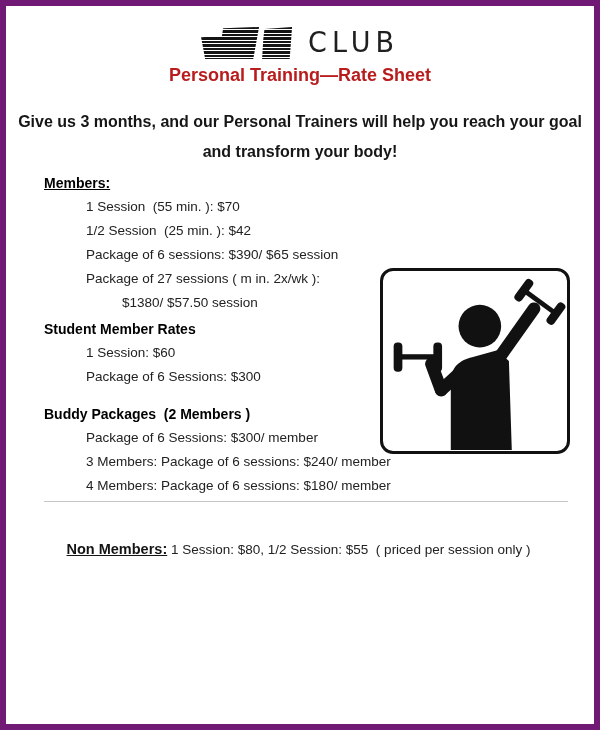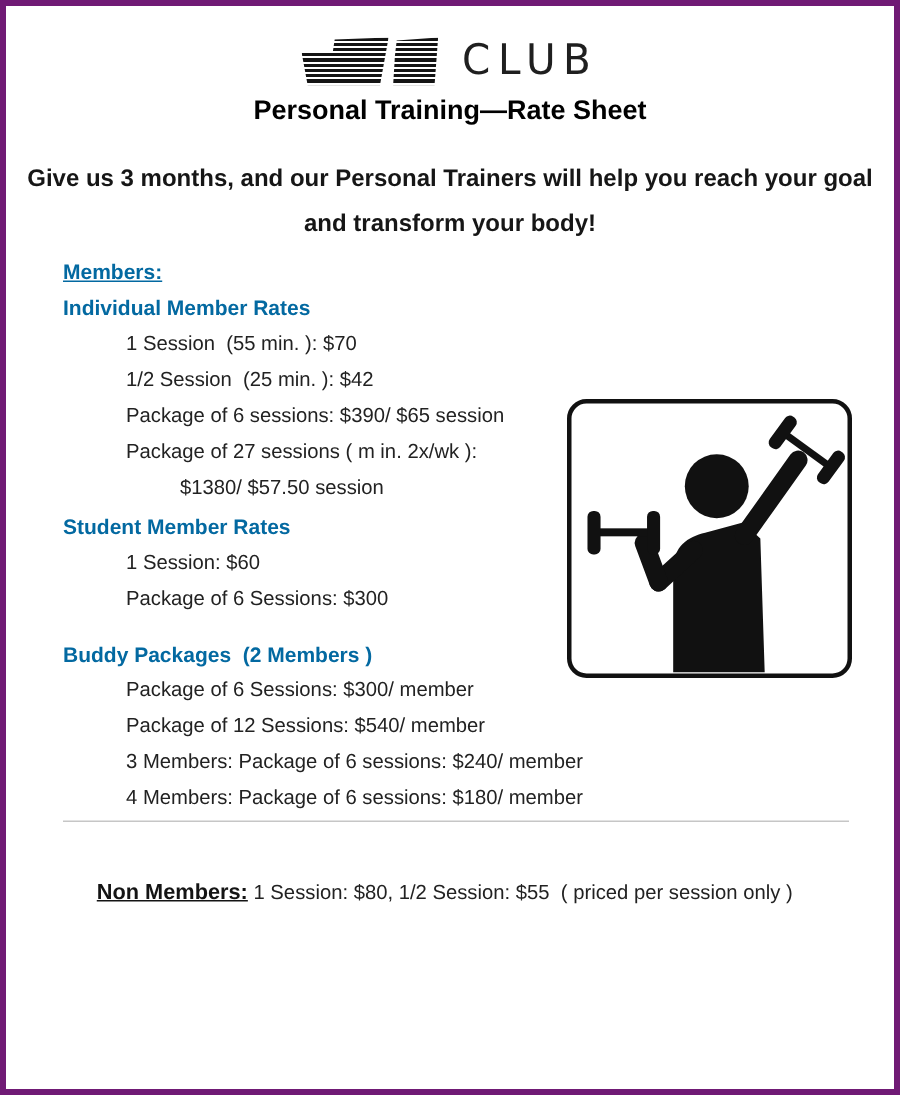--- a/index.html
+++ b/index.html
@@ -2,21 +2,21 @@
 <html><head>
 <meta charset="utf-8">
 <style>
   * { margin: 0; padding: 0; box-sizing: border-box; }
   html, body { background: #ffffff; }
   body { width: 600px; height: 730px; font-family: "Liberation Sans", "DejaVu Sans", sans-serif; }
   .page {
     position: relative;
     width: 600px; height: 730px;
     background: #ffffff;
-    border: 4px solid #701a75;
+    border: 6px solid #701a75;
     overflow: hidden;
     color: #1b1b1b;
   }
 
   
   .logo-row {
     position: absolute; top: 17px; left: 0; width: 100%;
     display: flex; align-items: center; justify-content: center; gap: 16px;
     height: 38px;
   }
@@ -32,35 +32,35 @@
     width: 30px; height: 32px;
     clip-path: polygon(8% 6%, 100% 0%, 92% 100%, 0% 100%, 4% 38%);
   }
   .club-text {
     font-family: "DejaVu Sans", sans-serif;
     font-size: 27px; font-weight: 400; letter-spacing: 5px;
     color: #1f1f1f; transform: scaleY(1.04);
   }
   .doc-title {
     position: absolute; top: 59px; left: 0; width: 100%;
-    text-align: center; font-size: 18px; font-weight: bold; color: #000000;
+    text-align: center; font-size: 18px; font-weight: bold; color: #b91c1c;
     white-space: pre-wrap;
   }
   .tagline { position: absolute; left: 0; width: 100%; text-align: center;
     font-size: 16px; font-weight: bold; color: #161616; white-space: pre-wrap; }
   .tagline1 { top: 107px; }
   .tagline2 { top: 137px; }
 
   
   .content {
     position: absolute; top: 165px; left: 38px; width: 524px;
     font-size: 13.5px; color: #222222;
   }
   .line { line-height: 24px; white-space: pre-wrap; }
-  .heading { font-weight: bold; color: #0369a1; font-size: 14px; }
+  .heading { font-weight: bold; color: #000000; font-size: 14px; }
   .u { text-decoration: underline; }
   .indent1 { padding-left: 42px; }
   .indent2 { padding-left: 78px; }
   .gap-sm { margin-top: 2px; }
   .gap-lg { margin-top: 13px; }
   .divider {
     border: none; border-top: 1px solid #c6c6c6;
     margin-top: 3px; width: 524px;
   }
   .nonmembers { margin-top: 11px; line-height: 24px; white-space: pre-wrap; }
@@ -89,34 +89,32 @@
   </div>
 
   <div class="doc-title">Personal Training—Rate Sheet</div>
   <div class="tagline tagline1">Give us 3 months, and our Personal Trainers will help you reach your goal</div>
   <div class="tagline tagline2">and transform your body!</div>
 
   <div class="content">
 
     <div class="line heading u">Members:</div>
 
-    <div class="line heading">Individual Member Rates</div>
     <div class="line indent1">1 Session  (55 min. ): $70</div>
     <div class="line indent1">1/2 Session  (25 min. ): $42</div>
     <div class="line indent1">Package of 6 sessions: $390/ $65 session</div>
     <div class="line indent1">Package of 27 sessions ( m in. 2x/wk ):</div>
     <div class="line indent2">$1380/ $57.50 session</div>
 
     <div class="line heading gap-sm">Student Member Rates</div>
     <div class="line indent1">1 Session: $60</div>
     <div class="line indent1">Package of 6 Sessions: $300</div>
 
     <div class="line heading gap-lg">Buddy Packages  (2 Members )</div>
     <div class="line indent1">Package of 6 Sessions: $300/ member</div>
-    <div class="line indent1">Package of 12 Sessions: $540/ member</div>
 
     <div class="line indent1">3 Members: Package of 6 sessions: $240/ member</div>
     <div class="line indent1">4 Members: Package of 6 sessions: $180/ member</div>
 
     <hr class="divider">
 
     <div class="nonmembers">
       <span class="label u">Non Members:</span><span> 1 Session: $80, 1/2 Session: $55  ( priced per session only )</span>
     </div>
 

